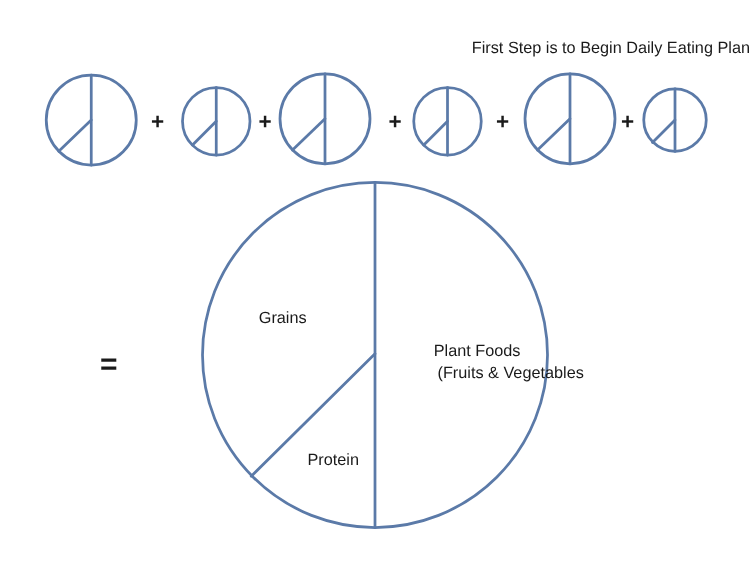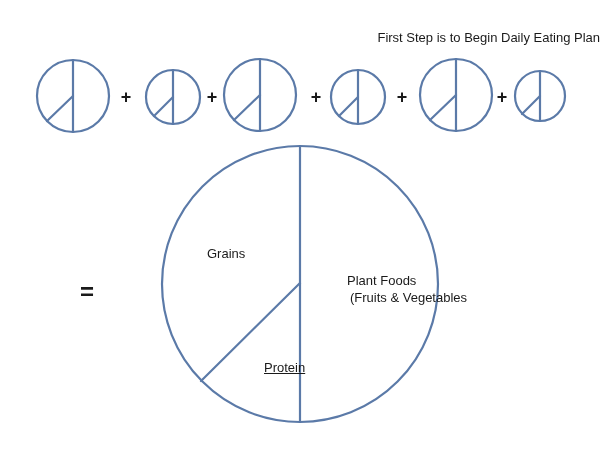--- a/index.html
+++ b/index.html
@@ -108,15 +108,15 @@
 
 <span class="plus" style="left:119px; top:88px;">+</span>
 <span class="plus" style="left:205px; top:88px;">+</span>
 <span class="plus" style="left:309px; top:88px;">+</span>
 <span class="plus" style="left:395px; top:88px;">+</span>
 <span class="plus" style="left:495px; top:88px;">+</span>
 
 <span class="equals">=</span>
 
 <span class="label" style="left:207px; top:245px;">Grains</span>
-<span class="label" style="left:264px; top:359px;text-decoration:underline;">Protein</span>
+<span class="label" style="left:246px; top:359px;">Protein</span>
 <span class="label" style="left:310px; top:272px;margin-left:37px;">Plant Foods</span>
 <span class="label" style="left:310px; top:289px;margin-left:40px;">(Fruits &amp; Vegetables</span>
 
 </body></html>

